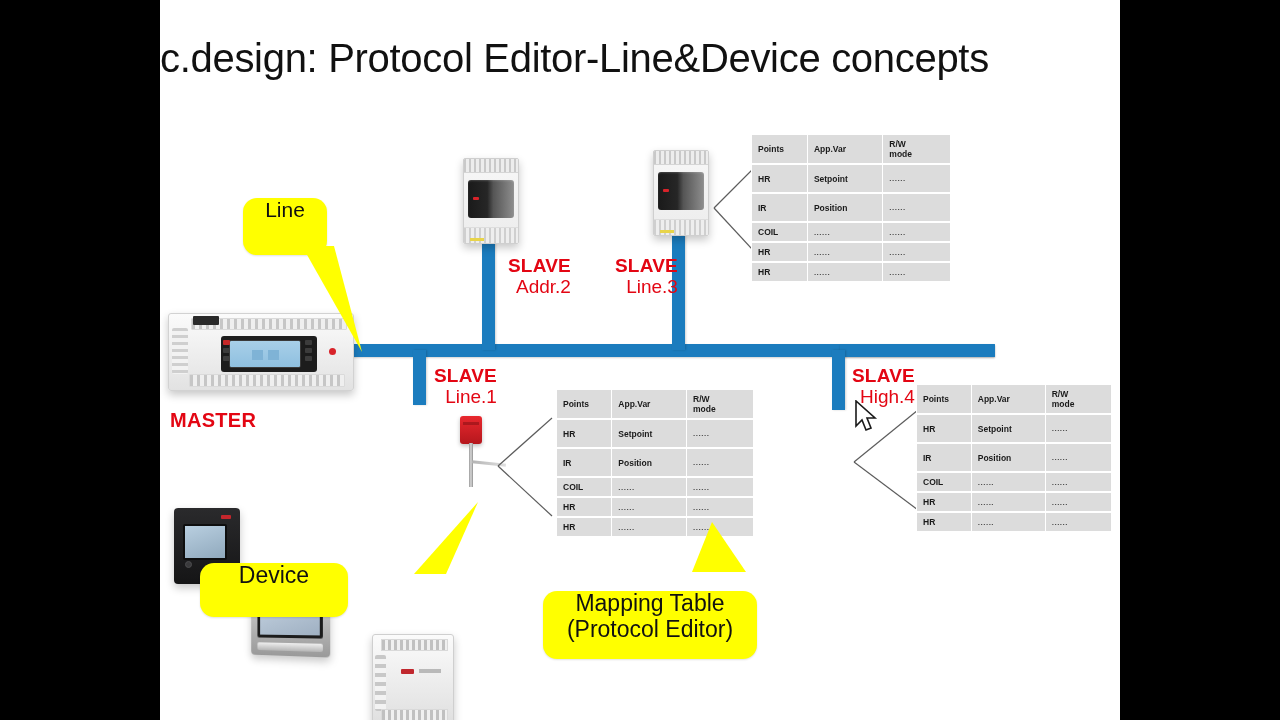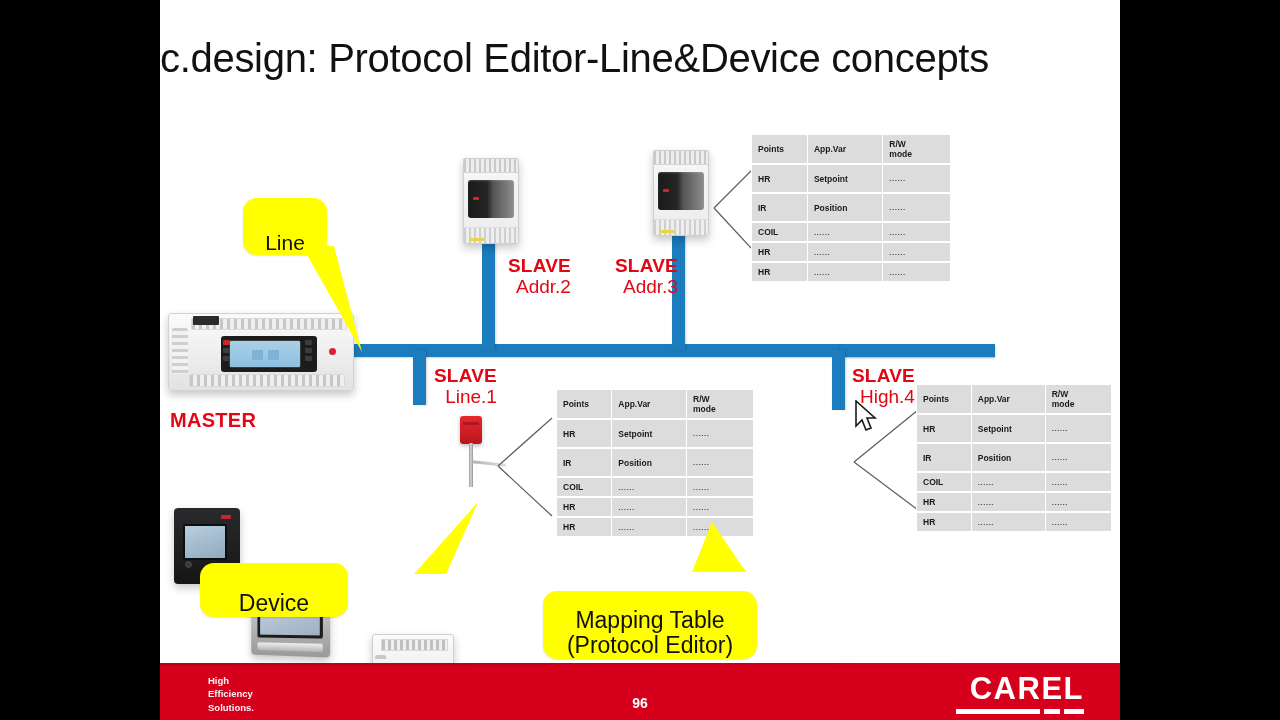--- a/index.html
+++ b/index.html
@@ -59,21 +59,21 @@
   .maptable .r-tall td { height: 27px; }
   .maptable .r-short td { height: 17px; }
   .maptable .c1 { width: 28%; }
   .maptable .c2 { width: 38%; }
   .maptable .c3 { width: 34%; }
   .maptable .dots { font-weight: bold; letter-spacing: .5px; color: #4a4a4a; font-size: 8px;}
 
   
   .callout {
     position: absolute; background: #ffff00; border-radius: 14px;
-    display: flex; align-items: flex-end; justify-content: center;
+    display: flex; align-items: flex-start; justify-content: center;
     color: #111; text-align: center;
     box-shadow: 0 1px 2px rgba(0,0,0,.12);
   }
   .callout .ctext { white-space: pre-line; line-height: 1.12; }
 
   
   .dev { position: absolute; }
   .shadow-soft { box-shadow: 0 4px 9px rgba(0,0,0,.22); }
 
   
@@ -417,21 +417,21 @@
         </tr>
       </tbody>
     </table>
 
     <div class="slave-label" style="left:348px; top:256px;">
       <span class="w1">SLAVE</span>
       <span class="w2">Addr.2</span>
     </div>
     <div class="slave-label" style="left:455px; top:256px;">
       <span class="w1">SLAVE</span>
-      <span class="w2">Addr.3</span>
+      <span class="w2">Line.3</span>
     </div>
     <div class="slave-label" style="left:274px; top:366px;">
       <span class="w1">SLAVE</span>
       <span class="w2">Line.1</span>
     </div>
     <div class="slave-label" style="left:692px; top:366px;">
       <span class="w1">SLAVE</span>
       <span class="w2">High.4</span>
     </div>
 
@@ -439,41 +439,27 @@
       <span class="ctext" style="font-size:21px;">Line</span>
     </div>
     <svg style="position:absolute; left:130px; top:240px; width:90px; height:130px; overflow:visible;">
       <polygon points="12,6 44,6 72,112" fill="#ffff00"></polygon>
     </svg>
 
     <svg style="position:absolute; left:210px; top:500px; width:120px; height:80px; overflow:visible;">
       <polygon points="108,2 44,74 76,74" fill="#ffff00"></polygon>
     </svg>
     <div class="callout" style="left:40px; top:563px; width:148px; height:54px;">
-      <span class="ctext" style="font-size:23px;margin-top:48px;">Device</span>
+      <span class="ctext" style="font-size:23px;">Device</span>
     </div>
 
     <svg style="position:absolute; left:460px; top:520px; width:120px; height:60px; overflow:visible;">
       <polygon points="92,2 72,52 126,52" fill="#ffff00"></polygon>
     </svg>
     <div class="callout" style="left:383px; top:591px; width:214px; height:68px;">
       <span class="ctext" style="font-size:23px;">Mapping Table
 (Protocol Editor)</span>
     </div>
 
   </div>
 
-  <div id="footer">
-    <div id="hes">
-      <div>High</div>
-      <div>Efficiency</div>
-      <div>Solutions.</div>
-    </div>
-    <div id="pagenum">96</div>
-    <div id="carel">CAREL</div>
-    <div id="carelbar">
-      <i></i>
-      <i></i>
-      <i></i>
-    </div>
-  </div>
 
 </div>
 
 </body></html>

